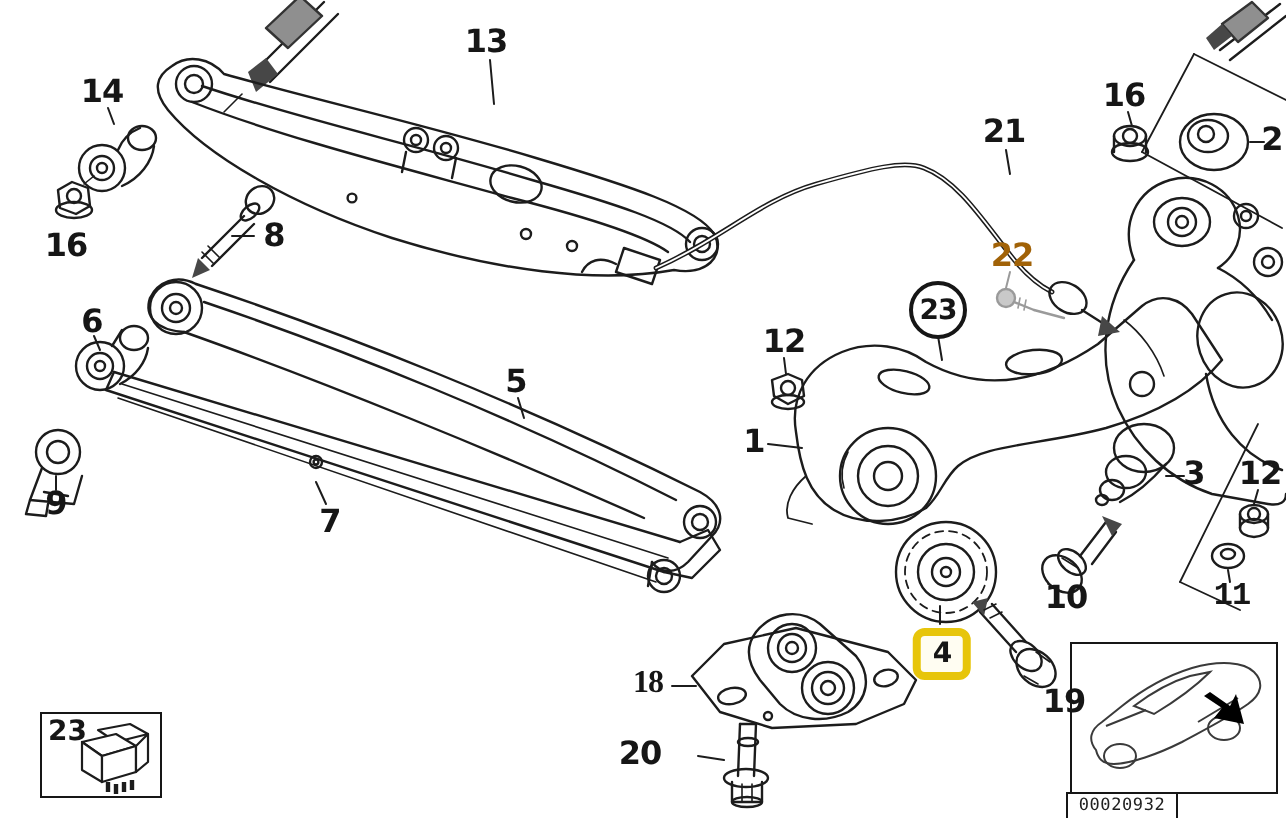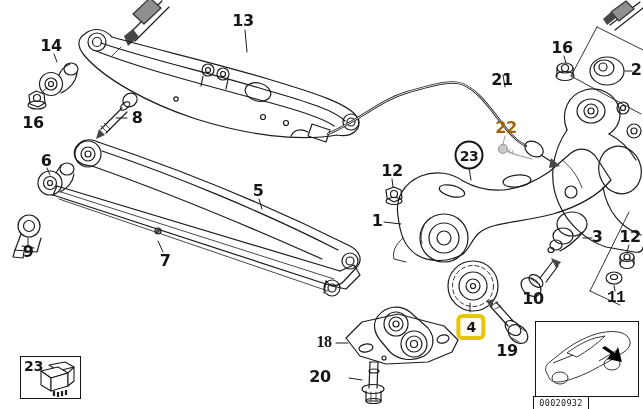--- a/index.html
+++ b/index.html
@@ -305,32 +305,32 @@
       <div class="plabel" style="left: 243px; top: 21px;">13</div>
       <div class="plabel" style="left: 51px; top: 46px; text-align: center;">14</div>
       <div class="plabel" style="left: 33px; top: 123px;">16</div>
       <div class="plabel" style="left: 137px; top: 118px;">8</div>
       <div class="plabel" style="left: 46px; top: 161px;">6</div>
       <div class="plabel" style="left: 28px; top: 252px;">9</div>
       <div class="plabel" style="left: 258px; top: 191px;">5</div>
       <div class="plabel" style="left: 165px; top: 261px;">7</div>
       <div class="plabel" style="left: 392px; top: 171px;">12</div>
       <div class="plabel" style="left: 377px; top: 221px;">1</div>
-      <div class="plabel" style="left: 502px; top: 80px;">21</div>
+      <div class="plabel" style="left: 502px; top: 66px;">21</div>
       <div class="plabel gray" style="left: 506px; top: 128px;">22</div>
       <div class="plabel circled" style="left: 469px; top: 155px;">23</div>
       <div class="plabel" style="left: 562px; top: 48px;">16</div>
       <div class="plabel" style="left: 636px; top: 70px;">2</div>
       <div class="plabel" style="left: 597px; top: 237px;">3</div>
       <div class="plabel" style="left: 630px; top: 237px;">12</div>
       <div class="plabel" style="left: 533px; top: 299px;">10</div>
       <div class="plabel" style="left: 616px; top: 298px; font-family: Liberation Mono, monospace;">11</div>
       <div class="plabel highlighted" style="left: 471px; top: 327px;">4</div>
       <div class="plabel" style="left: 324px; top: 342px; font-family: Liberation Serif, serif;">18</div>
-      <div class="plabel" style="left: 507px; top: 351px;">19</div>
+      <div class="plabel" style="left: 532px; top: 351px;">19</div>
       <div class="plabel" style="left: 320px; top: 377px;">20</div>
     </div>
 
   <div id="legend-box">
     <div id="legend-num">23</div>
     <svg id="legend-icon" width="44" height="38" viewBox="0 0 44 38">
       <g stroke="#1c1c1c" fill="#fff" stroke-width="1.1" stroke-linejoin="round">
         <path d="M 14,6 L 30,3 L 39,8 L 23,12 Z"></path>
         <path d="M 6,12 L 23,8 L 33,14 L 16,19 Z"></path>
         <path d="M 6,12 L 6,26 L 16,32 L 16,19 Z"></path>

